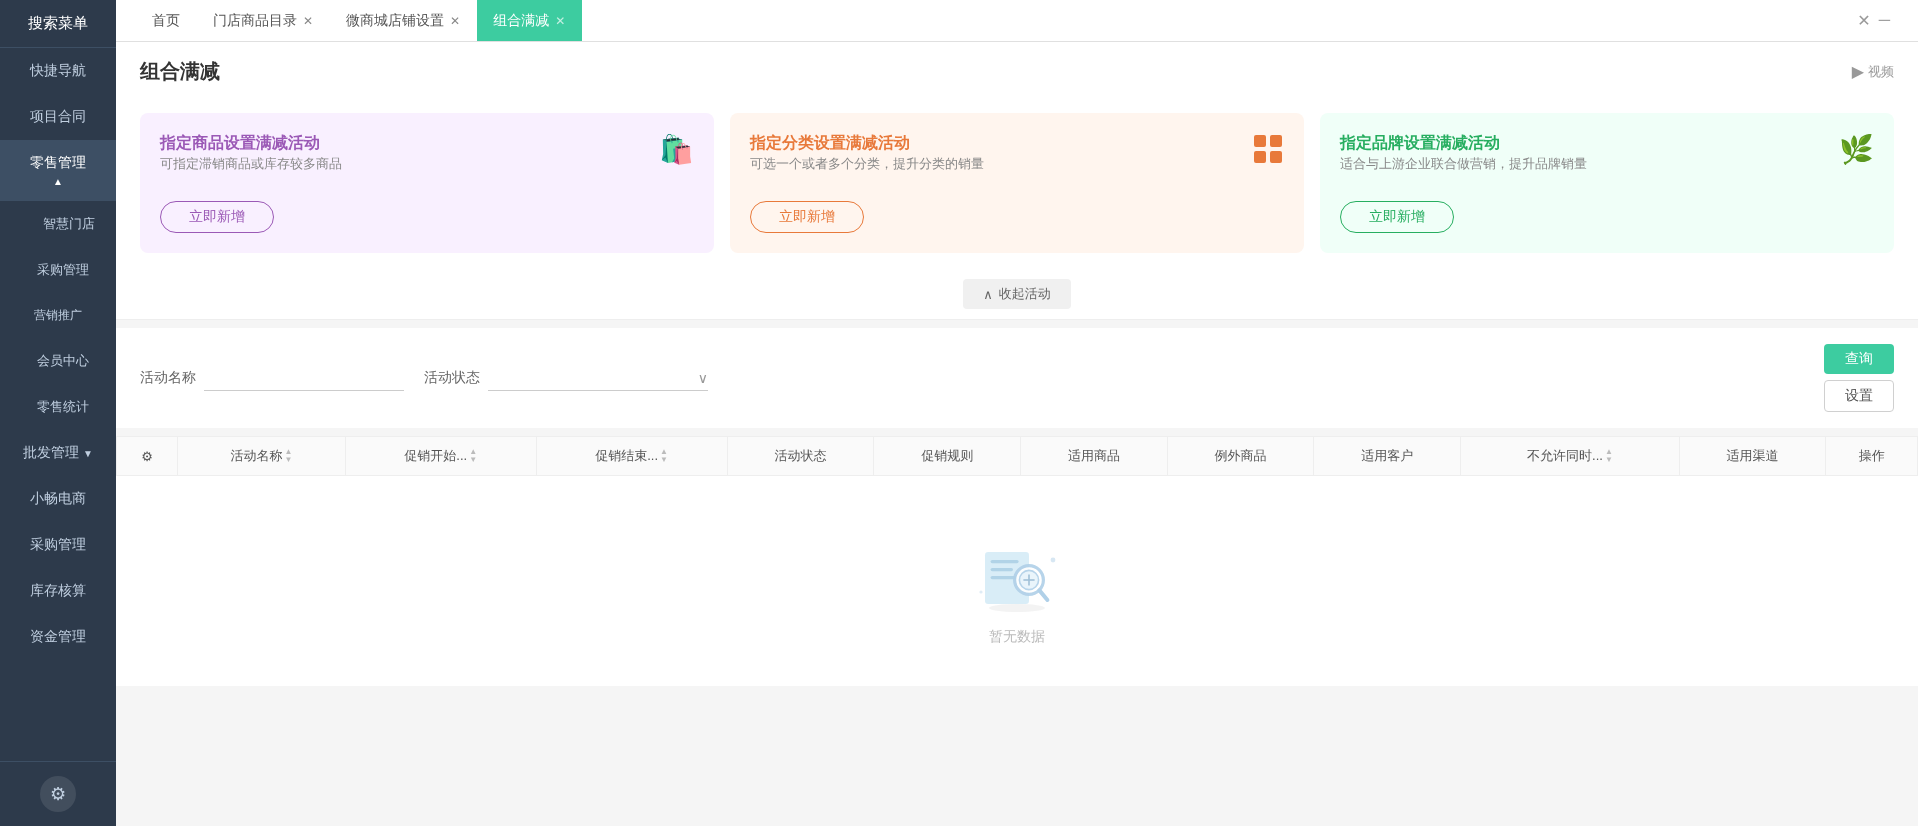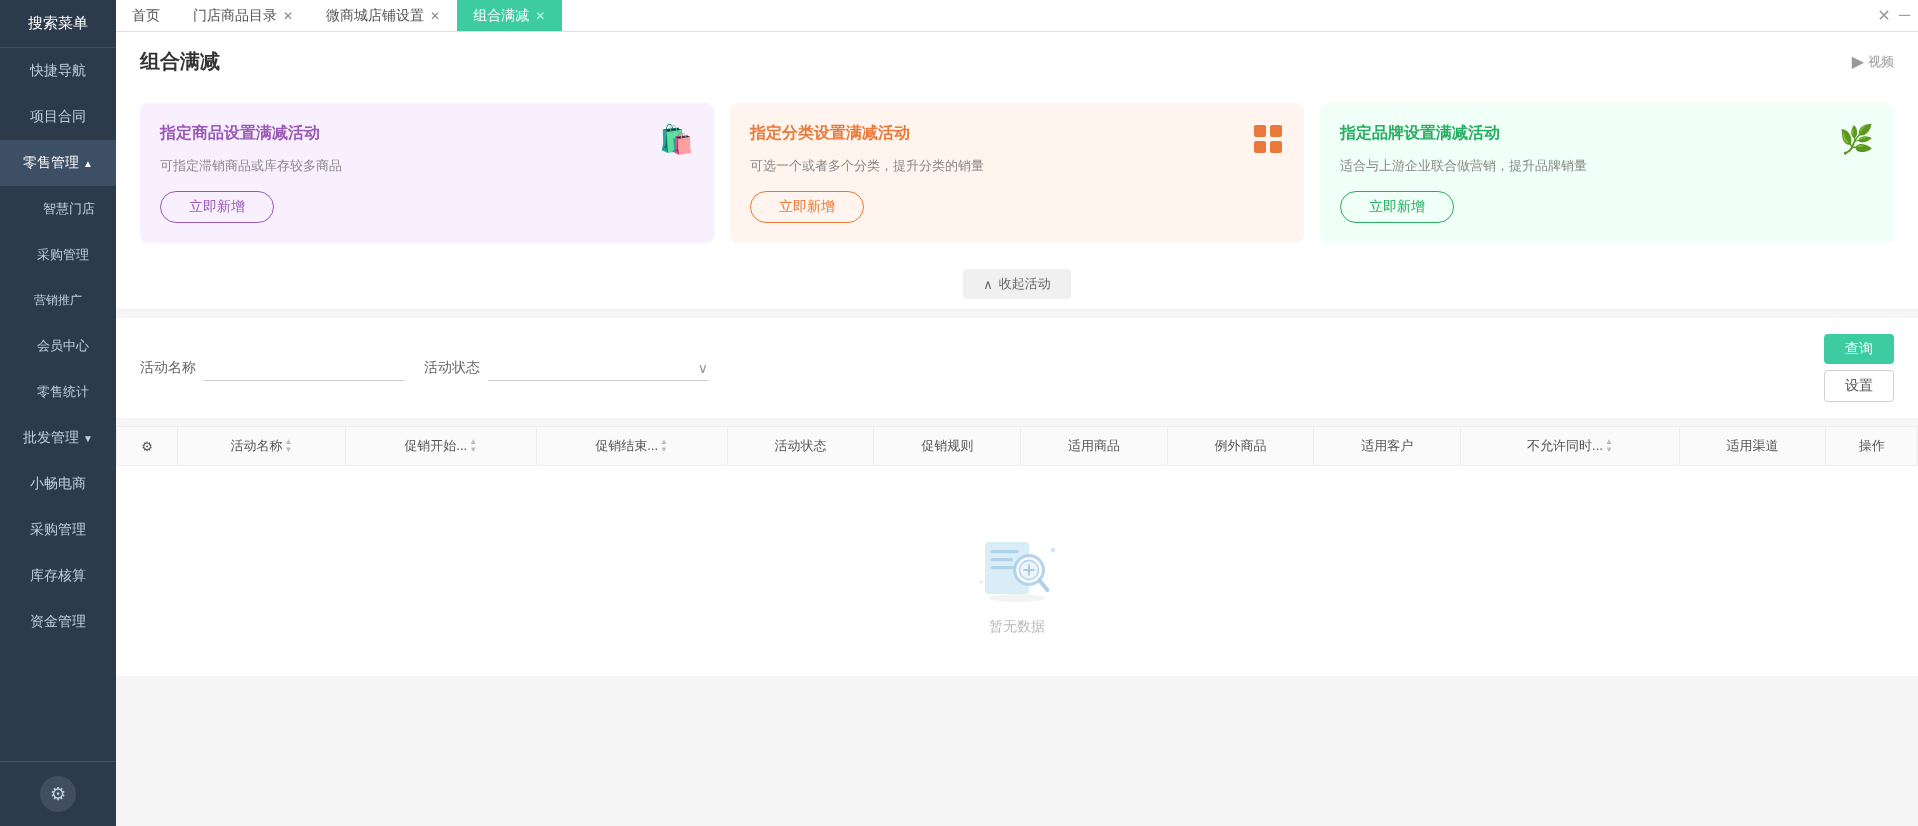--- a/index.html
+++ b/index.html
@@ -28,21 +28,21 @@
       font-size: 14px;
       color: #c0cfe0;
       cursor: pointer;
       text-align: center;
       position: relative;
       display: flex;
       align-items: center;
       justify-content: center;
       gap: 4px;
     }
-    .sidebar-item.active { background: #3d4f64; color: #fff; }
+    .sidebar-item.active { background: #3d4f64; color: #fff; flex-direction: column; }
     .sidebar-item .arrow { font-size: 10px; }
     .sidebar-bottom {
       margin-top: auto;
       padding: 14px 10px;
       text-align: center;
       border-top: 1px solid #3d4f64;
       cursor: pointer;
     }
 
     
@@ -53,22 +53,22 @@
       background: #f5f5f5;
       overflow: hidden;
     }
 
     
     .tabbar {
       display: flex;
       align-items: center;
       background: #fff;
       border-bottom: 1px solid #e0e0e0;
-      height: 32px;
-      padding: 0 0;
+      height: 42px;
+      padding: 0 20px;
       flex-shrink: 0;
     }
     .tab {
       padding: 0 16px;
       height: 100%;
       display: flex;
       align-items: center;
       font-size: 14px;
       color: #555;
       cursor: pointer;
@@ -122,21 +122,20 @@
       gap: 16px;
       background: #fff;
     }
 
     .activity-card {
       flex: 1;
       border-radius: 8px;
       padding: 20px;
       display: flex;
       flex-direction: column;
-      gap: 12px;
       position: relative;
       min-height: 140px;
     }
     .card-purple { background: #f9f0ff; }
     .card-orange { background: #fff5ee; }
     .card-green { background: #f0fff8; }
 
     .card-title {
       font-size: 16px;
       font-weight: 600;

